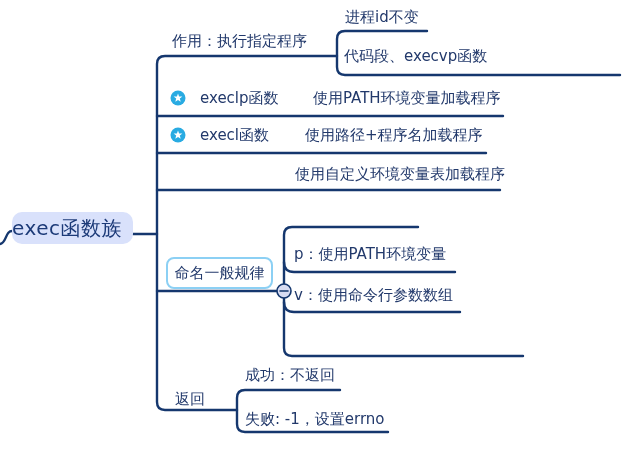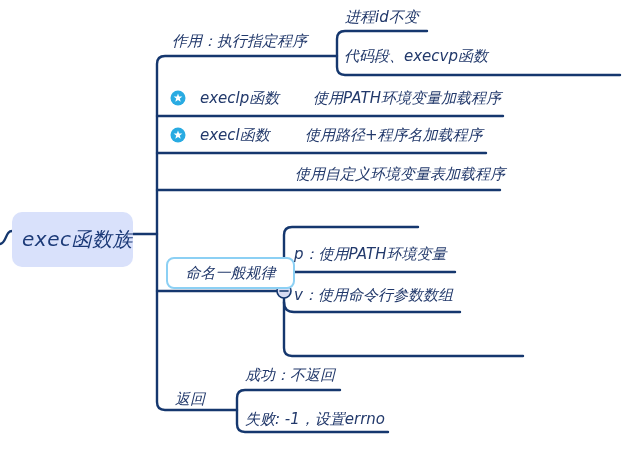--- a/index.html
+++ b/index.html
@@ -9,32 +9,32 @@
     --root-fill:#D9E1FB;
     --box-border:#8CD0F4;
     --collapse-fill:#D8DCF2;
   }
   html,body{margin:0;padding:0;}
   body{font-family:"DejaVu Sans","Liberation Sans",sans-serif;background:#fff;}
   .canvas{position:relative;width:640px;height:456px;background:#fff;overflow:hidden;}
   .edges{position:absolute;left:0;top:0;z-index:0;}
   .label{
     position:absolute;white-space:nowrap;z-index:2;
-    font-size:15px;line-height:17px;color:var(--text);font-style:italic;
+    font-size:15px;line-height:17px;color:var(--text);
   }
   .root-node{
-    position:absolute;left:12px;top:212px;width:121px;height:55px;z-index:2;
+    position:absolute;left:12px;top:212px;width:121px;height:32px;z-index:2;
     background:var(--root-fill);border-radius:10px;
-    display:flex;align-items:center;justify-content:flex-end;
+    display:flex;align-items:center;justify-content:flex-start;
   }
   .root-node .root-label{
     position:static;font-size:20px;color:#1C3A78;letter-spacing:.5px;
   }
   .boxed-node{
-    position:absolute;left:166px;top:257px;width:129px;height:32px;z-index:2;
+    position:absolute;left:166px;top:257px;width:107px;height:32px;z-index:2;
     background:#fff;border:2px solid var(--box-border);border-radius:8px;
     box-sizing:border-box;display:flex;align-items:center;justify-content:center;
   }
   .boxed-node .label{position:static;}
 </style>
 </head>
 <body>
 
 <div class="canvas">
 

